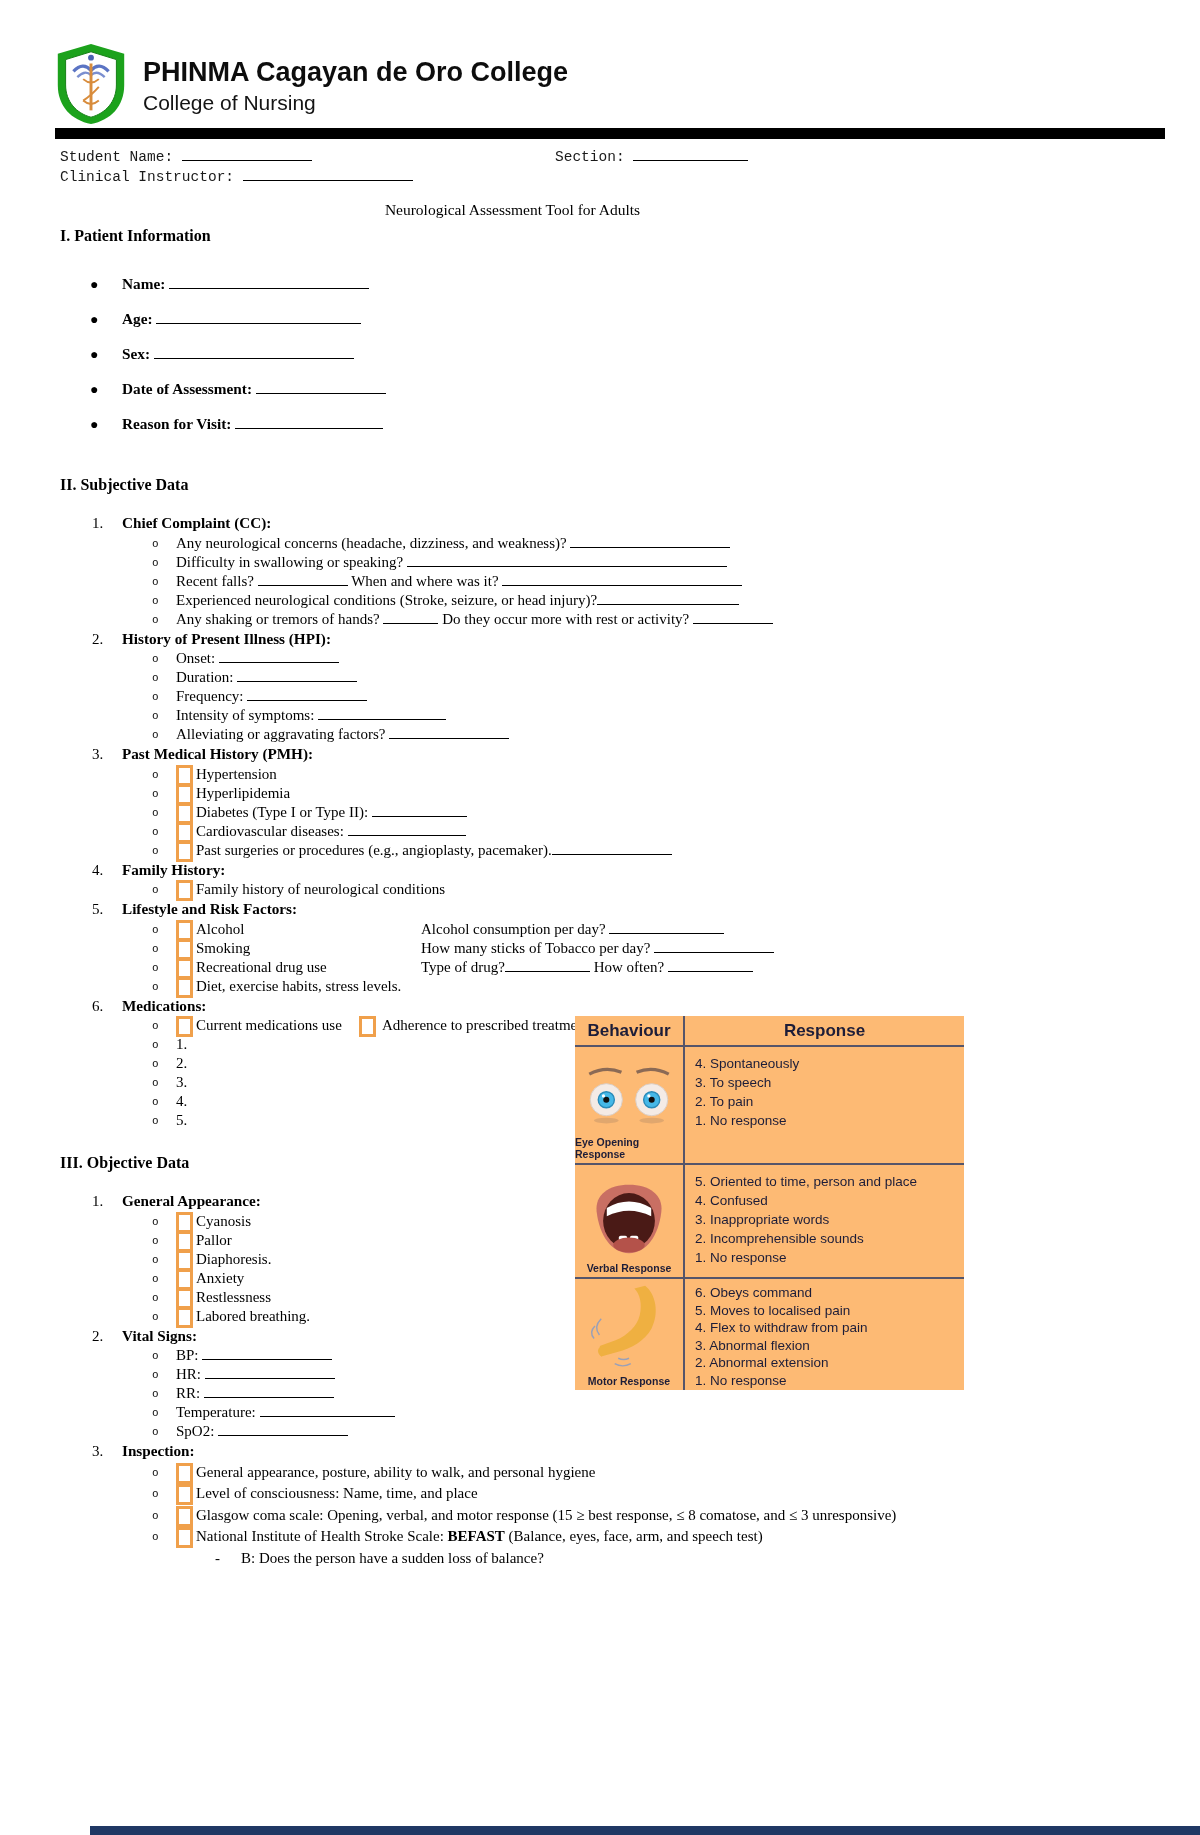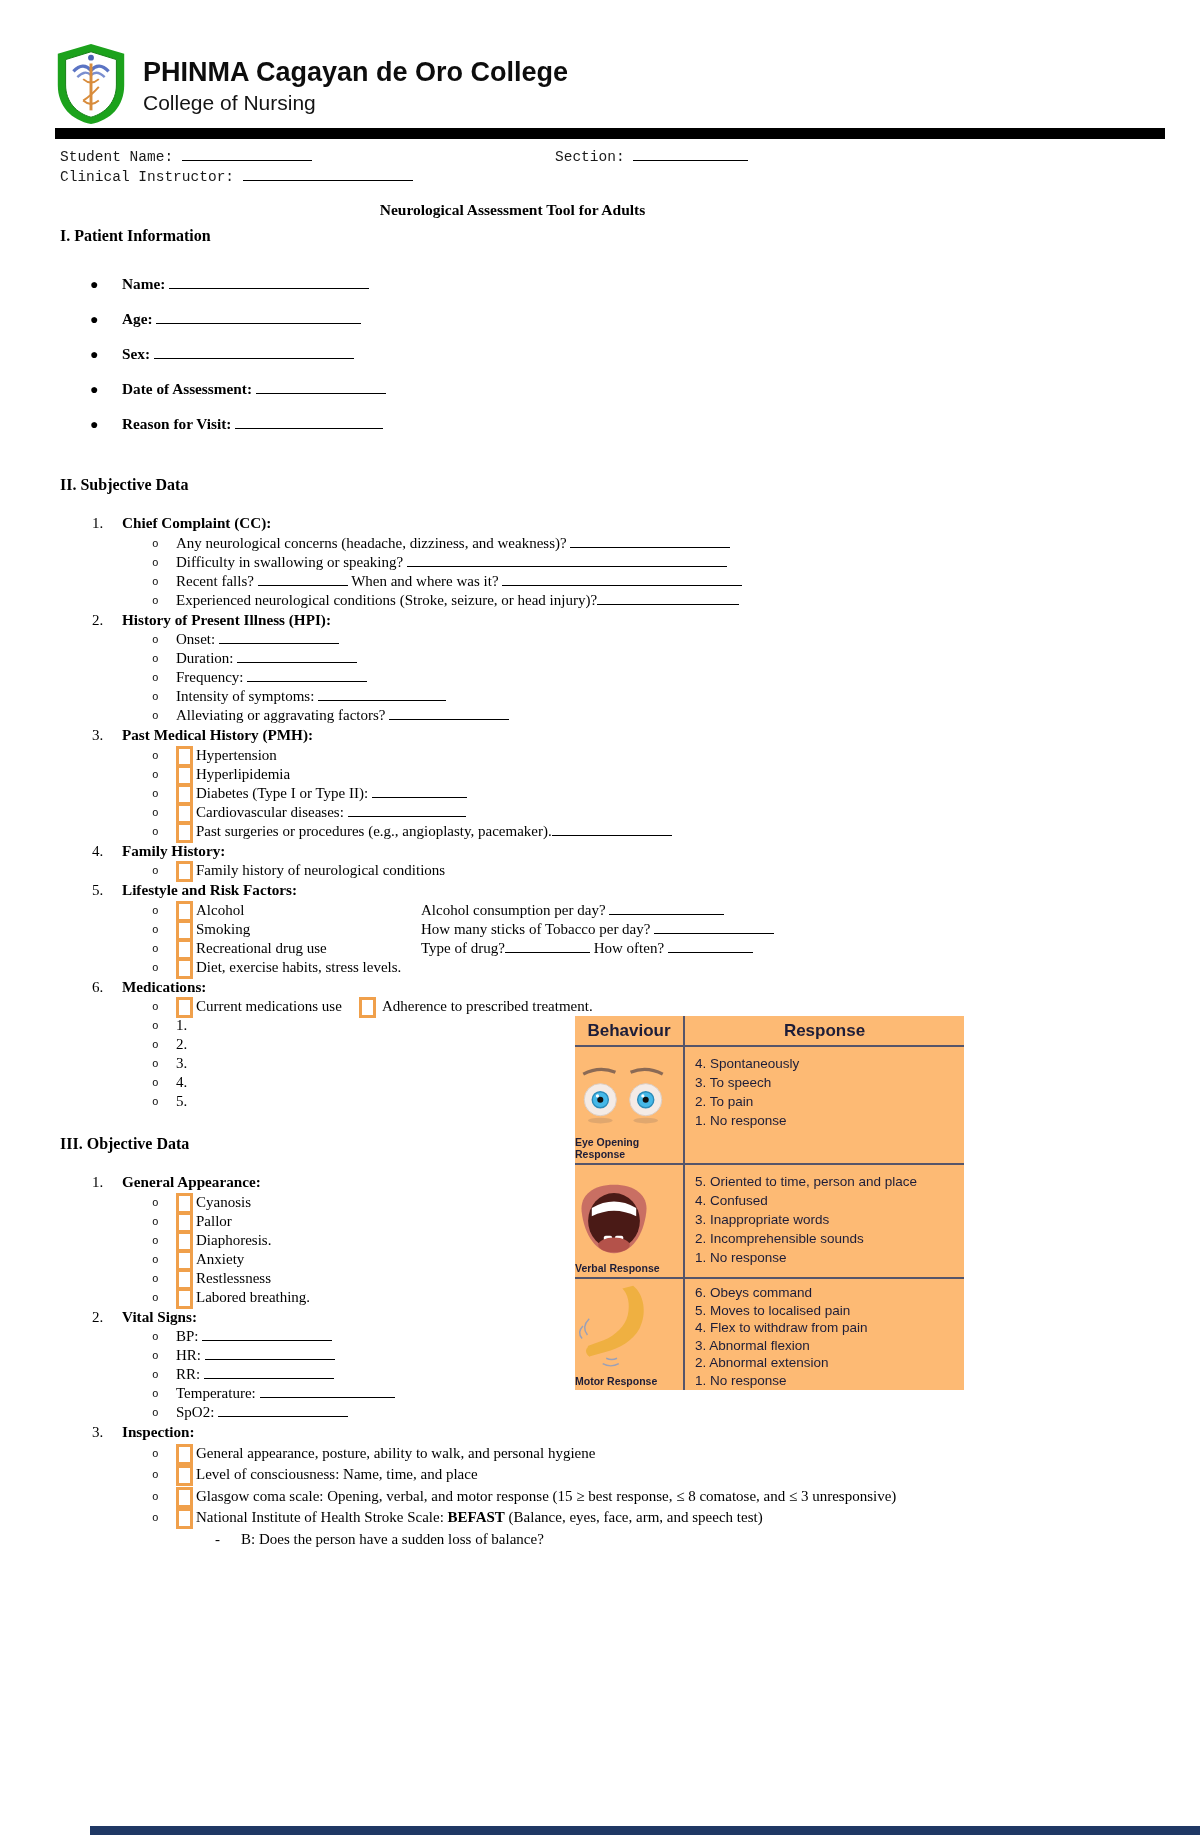--- a/index.html
+++ b/index.html
@@ -12,21 +12,21 @@
   .hdr-dept{font-family:"Liberation Sans",sans-serif;font-size:21px;color:#141414;margin-top:3px}
   .blackbar{height:11px;background:#000;margin:0 35px 0 55px}
   
   .idrow{position:relative;margin:9px 40px 0 60px;font-family:Liberation Mono, monospace;
          font-size:14.5px;color:#1a1a1a}
   .idrow .line{height:20px;white-space:nowrap}
   .secfield{position:absolute;left:495px;top:0;white-space:nowrap}
   .bl{display:inline-block;border-bottom:1.4px solid #000;height:13px}
   
   .content{margin:0 30px 0 60px}
-  .doctitle{width:905px;margin-top:13px;text-align:center;font-weight:bold;font-size:15.5px}
+  .doctitle{width:905px;margin-top:13px;text-align:center;font-weight:normal;font-size:15.5px}
   .rh{font-weight:bold;font-size:16px}
   
   .pi-ln{padding-left:30px;font-weight:bold;font-size:15.3px;height:35px;white-space:nowrap}
   .dot{display:inline-block;width:32px;font-size:14px;font-weight:normal}
   
   .ln{font-size:15px;line-height:19px;white-space:nowrap}
   .num-ln{padding-left:32px;line-height:19.5px}
   .num-ln .tt{font-weight:bold;font-size:15.2px}
   .num{display:inline-block;width:30px}
   .it{padding-left:92px}
@@ -36,21 +36,21 @@
   .chk{display:inline-block;width:17px;height:21px;border:3px solid #F0A04B;background:#fff;
        vertical-align:middle;margin:-4px 3px -4px 0}
   .tfix{display:inline-block;width:225px}
   .tfix2{display:inline-block;width:163px}
   
   .gcs{position:absolute;left:575px;top:1016px;width:389px;height:374px;background:#fdba74;
        font-family:"Liberation Sans",sans-serif;color:#1d1d38}
   .gcs-grid{display:grid;grid-template-columns:110px 279px;grid-template-rows:31px 118px 114px 111px;height:100%}
   .gh{display:flex;align-items:center;justify-content:center;font-weight:bold;font-size:17px;
       border-bottom:2px solid #55556a}
-  .gb{display:flex;flex-direction:column;align-items:flex-start;justify-content:flex-end;
+  .gb{display:flex;flex-direction:column;align-items:center;justify-content:flex-end;
       padding-bottom:3px;border-right:2px solid #55556a}
   .gb.mid,.gr.mid{border-bottom:2px solid #55556a}
   .cap{font-weight:bold;font-size:10.5px;margin-top:2px}
   .gr{padding:7px 4px 0 10px;font-size:13.5px;line-height:19px}
   .gr.tight{line-height:17.5px;padding-top:5px}
   .gh.c1{border-right:2px solid #55556a}
   
   .botbar{position:absolute;left:90px;right:0;bottom:0;height:9px;background:#1F3864}
 </style>
 </head>
@@ -119,20 +119,21 @@
     <div class="rh" style="margin-top:26px">II. Subjective Data</div>
 
     <div style="margin-top:19px">
       <div class="ln num-ln">
         <span class="num">1.</span><span class="tt">Chief Complaint (CC):</span>
       </div>
       <div class="ln it"><span class="m">o</span><span>Any neurological concerns (headache, dizziness, and weakness)?</span> <span class="bl" style="width:160px"></span></div>
       <div class="ln it"><span class="m">o</span><span>Difficulty in swallowing or speaking?</span> <span class="bl" style="width:320px"></span></div>
       <div class="ln it"><span class="m">o</span><span>Recent falls?</span> <span class="bl" style="width:90px"></span> <span>When and where was it?</span> <span class="bl" style="width:240px"></span></div>
       <div class="ln it"><span class="m">o</span><span>Experienced neurological conditions (Stroke, seizure, or head injury)?</span><span class="bl" style="width:142px"></span></div>
+      <div class="ln it"><span class="m">o</span><span>Any shaking or tremors of hands?</span> <span class="bl" style="width:55px"></span> <span>Do they occur more with rest or activity?</span> <span class="bl" style="width:80px"></span></div>
 
       <div class="ln num-ln">
         <span class="num">2.</span><span class="tt">History of Present Illness (HPI):</span>
       </div>
       <div class="ln it"><span class="m">o</span><span>Onset:</span> <span class="bl" style="width:120px"></span></div>
       <div class="ln it"><span class="m">o</span><span>Duration:</span> <span class="bl" style="width:120px"></span></div>
       <div class="ln it"><span class="m">o</span><span>Frequency:</span> <span class="bl" style="width:120px"></span></div>
       <div class="ln it"><span class="m">o</span><span>Intensity of symptoms:</span> <span class="bl" style="width:128px"></span></div>
       <div class="ln it"><span class="m">o</span><span>Alleviating or aggravating factors?</span> <span class="bl" style="width:120px"></span></div>
 

